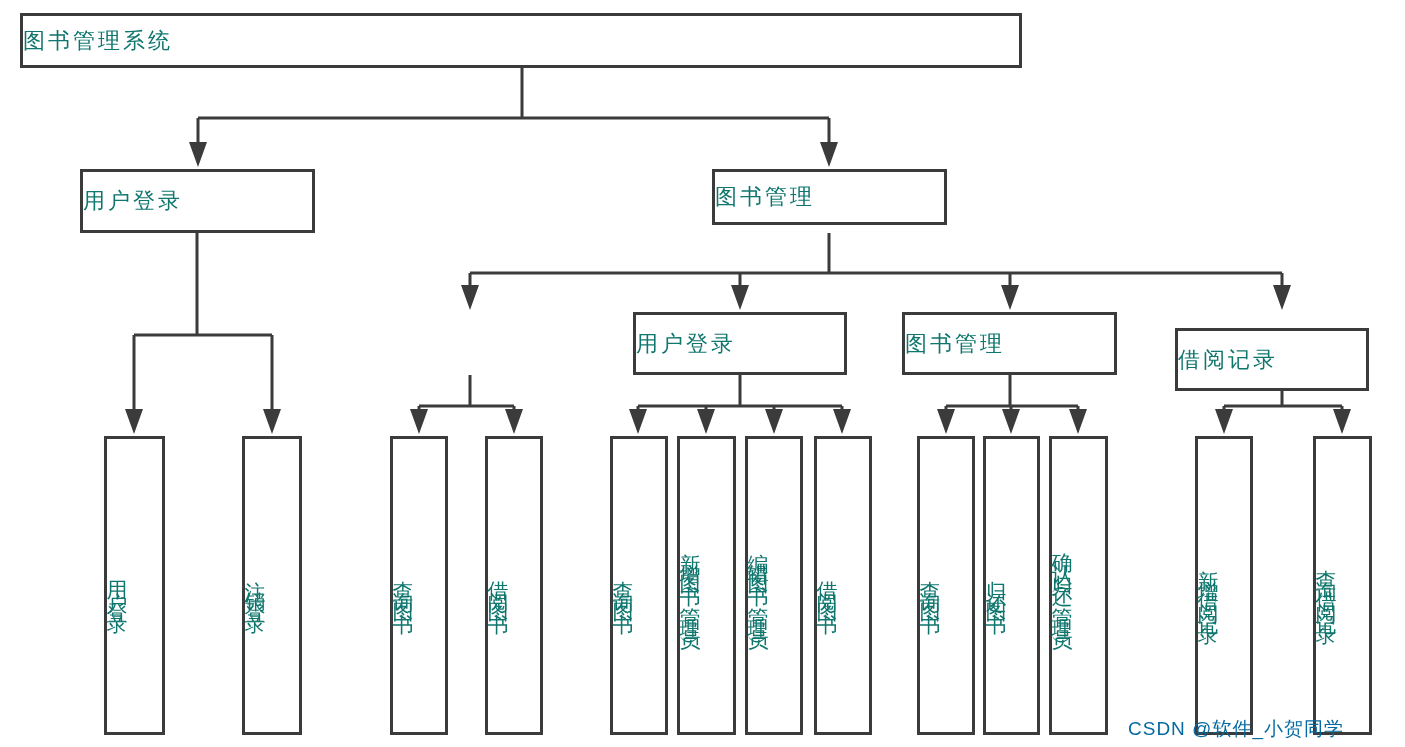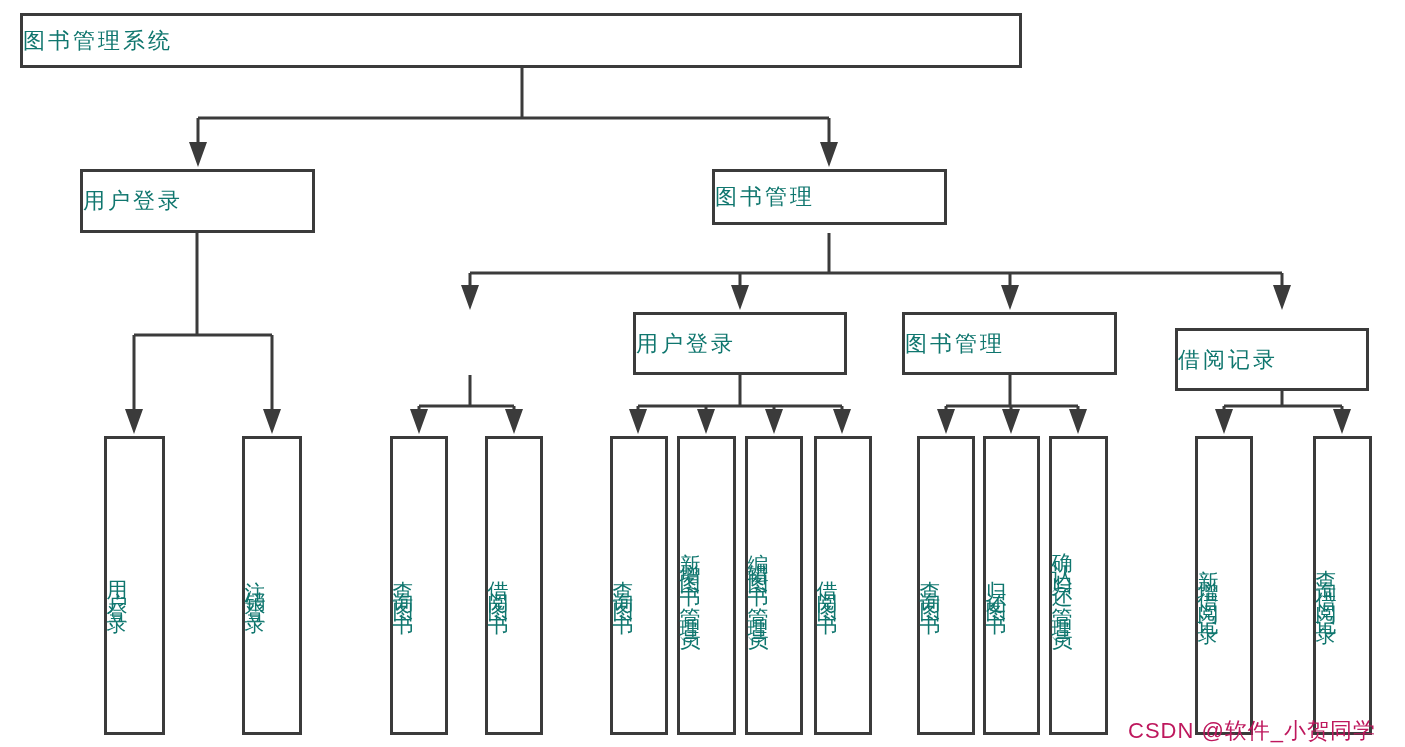--- a/index.html
+++ b/index.html
@@ -42,22 +42,22 @@
     text-orientation: mixed;
     font-size: 21px;
     letter-spacing: 11px;
     line-height: 1;
     white-space: nowrap;
   }
   .watermark {
     position: absolute;
     left: 1128px;
     top: 716px;
-    font-size: 22px;
-    color: #be185d;
+    font-size: 19px;
+    color: #0369a1;
     letter-spacing: 1px;
     white-space: nowrap;
     z-index: 5;
   }
 </style>
 </head>
 <body>
 
 <div class="stage">
 

